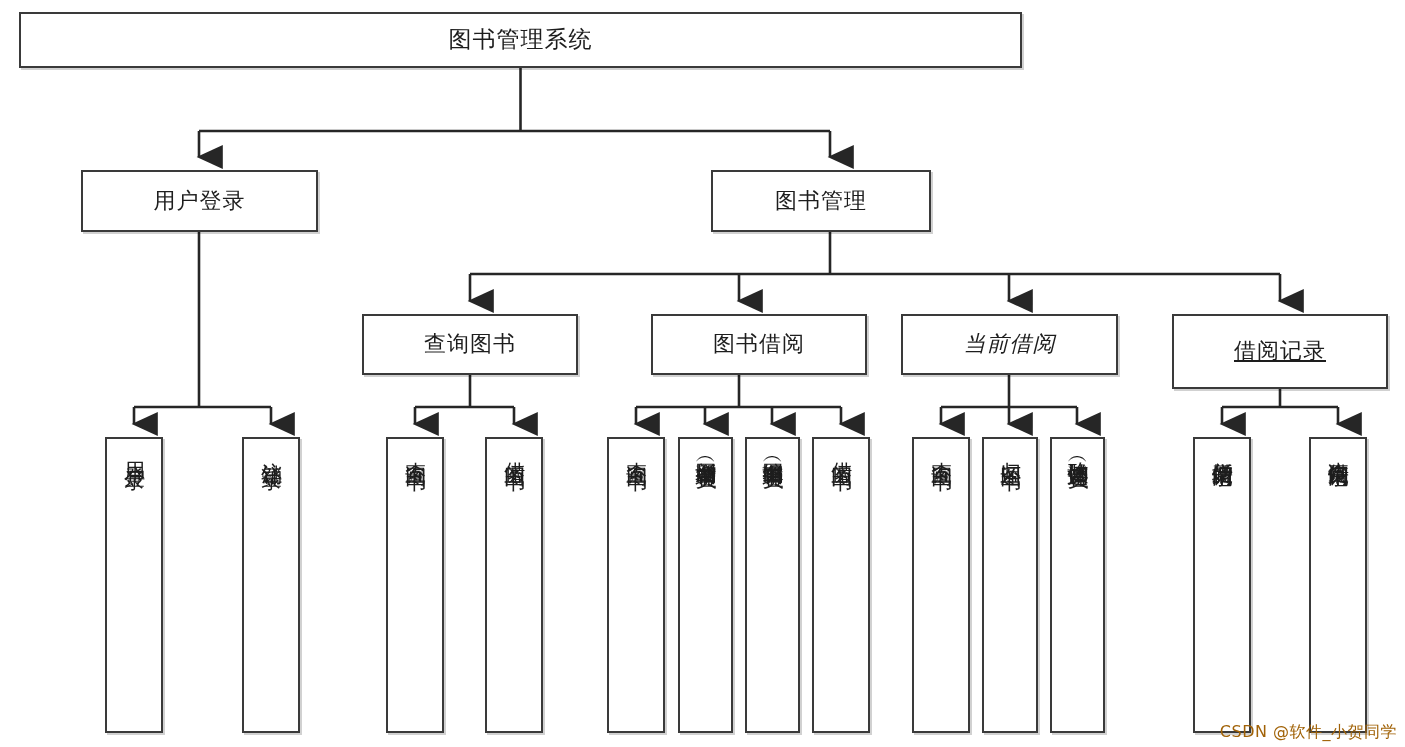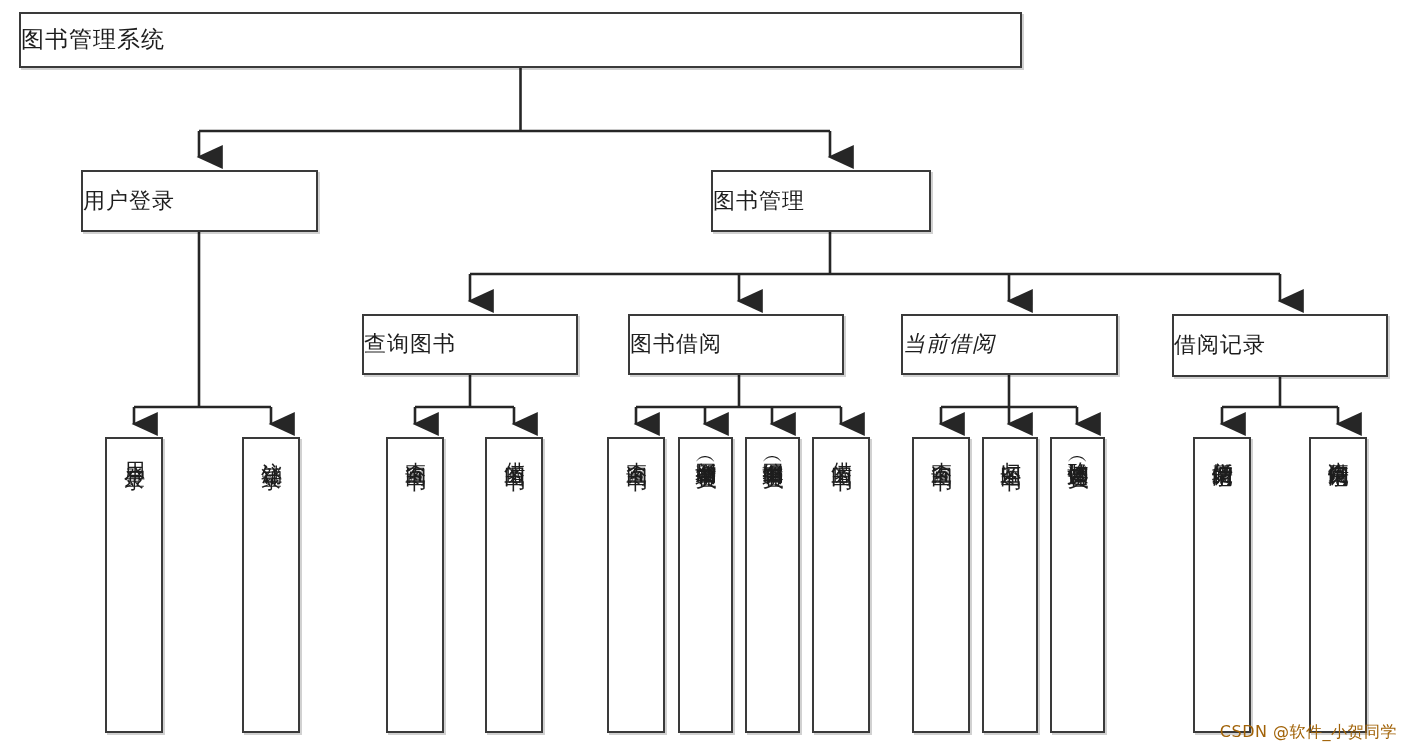--- a/index.html
+++ b/index.html
@@ -17,20 +17,21 @@
 
   
   .node{
     position:absolute;
     box-sizing:border-box;
     background:#ffffff;
     border:2.4px solid #3a3a3a;
     box-shadow:2px 2px 0 0 rgba(0,0,0,0.18);
     display:flex;
     align-items:center;
+    justify-content:center;
     color:#1d1d1d;
   }
   .node .label{
     font-size:22px;
     line-height:1.1;
     letter-spacing:1px;
     white-space:nowrap;
     color:#1d1d1d;
   }
   
@@ -133,29 +134,29 @@
   </div>
 
   <div class="node" style="left:711px;top:170px;width:220px;height:62px;">
     <span class="label">图书管理</span>
   </div>
 
   <div class="node" style="left:362px;top:314px;width:216px;height:61px;">
     <span class="label">查询图书</span>
   </div>
 
-  <div class="node" style="left:628px;top:314px;width:216px;height:61px;">
+  <div class="node" style="left:651px;top:314px;width:216px;height:61px;">
     <span class="label">图书借阅</span>
   </div>
 
   <div class="node" style="left:901px;top:314px;width:217px;height:61px;font-style:italic;">
     <span class="label">当前借阅</span>
   </div>
 
-  <div class="node" style="left:1172px;top:314px;width:216px;height:63px;">
+  <div class="node" style="left:1172px;top:314px;width:216px;height:75px;text-decoration:underline;">
     <span class="label">借阅记录</span>
   </div>
 
   <div class="node leaf" style="left:105px;top:437px;width:58px;height:296px;">
     <span class="label">用户登录</span>
   </div>
 
   <div class="node leaf" style="left:242px;top:437px;width:58px;height:296px;">
     <span class="label">注销登录</span>
   </div>

